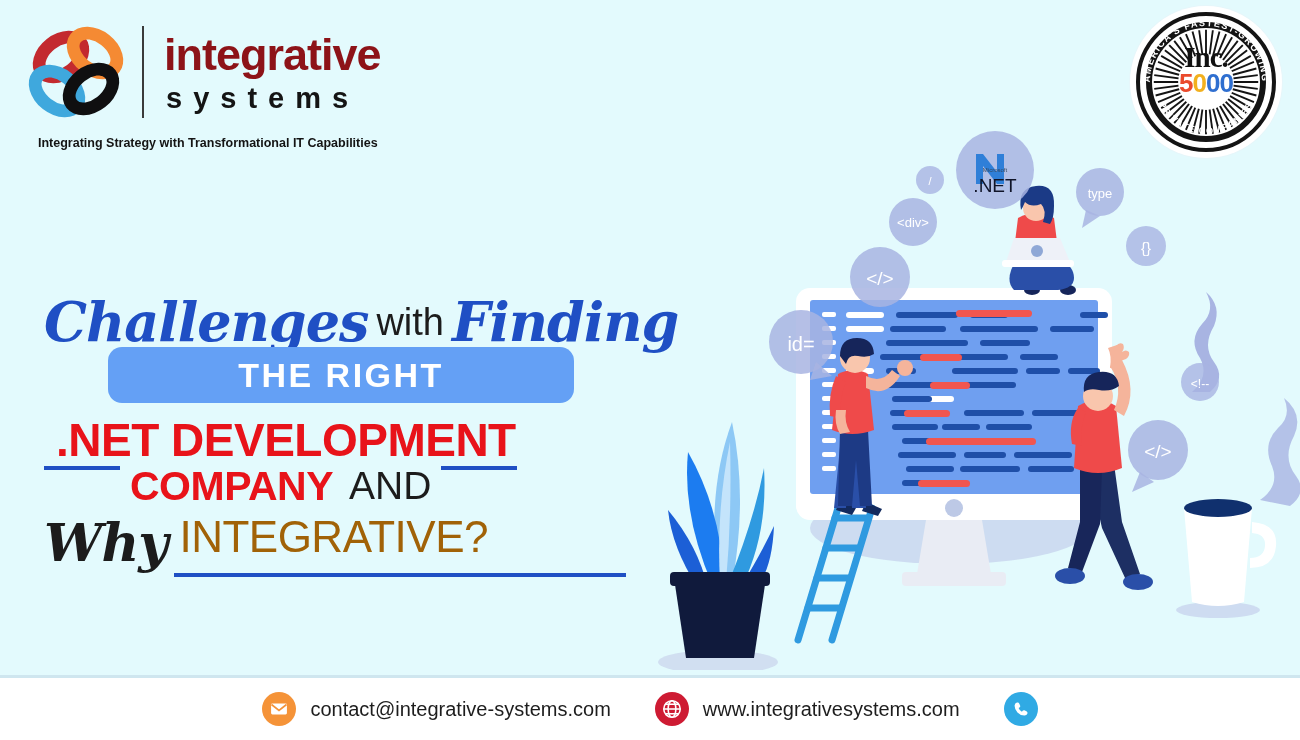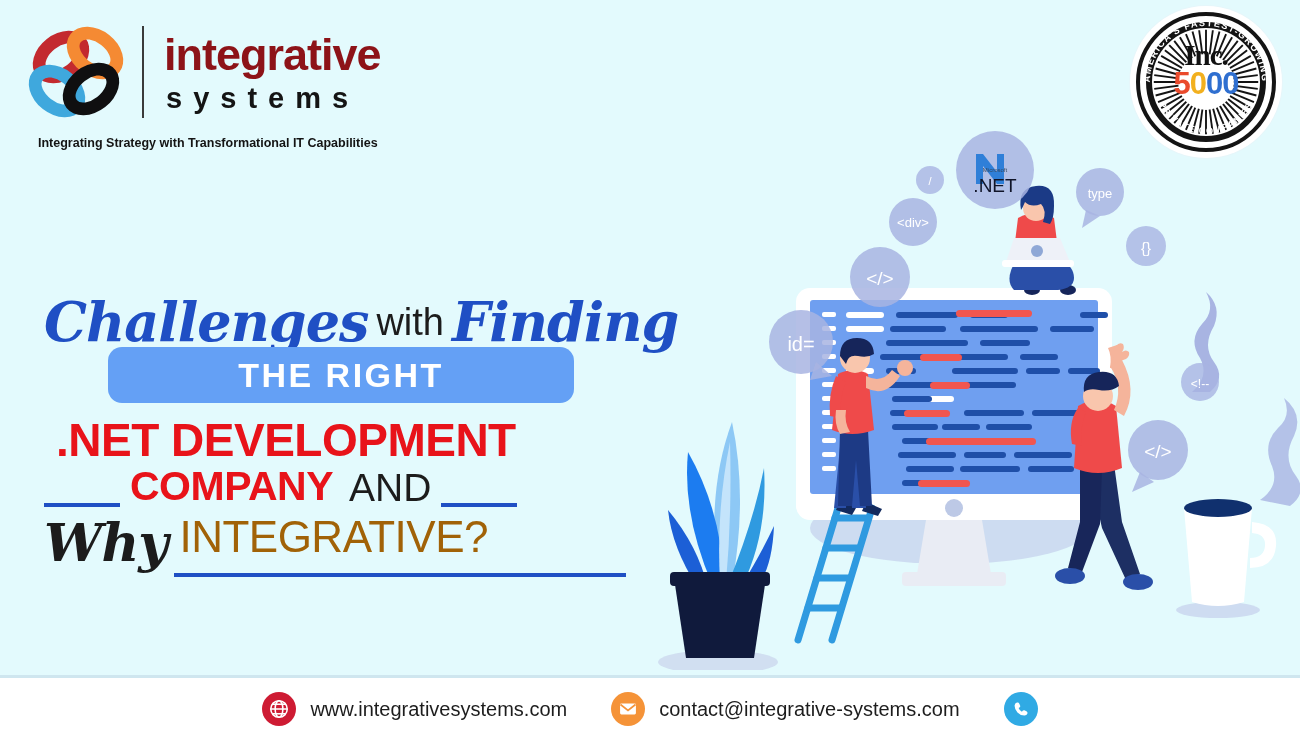--- a/index.html
+++ b/index.html
@@ -61,21 +61,21 @@
   .badge-rays { position:absolute; left:0; top:0; width:100%; height:100%; }
   .badge-core {
     position:absolute; left:24px; top:12px; width:104px; height:104px;
     border-radius:50%; display:flex; flex-direction:column;
     align-items:center; justify-content:center; z-index:3;
   }
   .badge-inc {
     font-size:29px; font-weight:bold; color:#111; line-height:.92;
     letter-spacing:-1px; font-family:"Liberation Serif", serif;
   }
-  .badge-5000 { font-size:31px; font-weight:bold; line-height:.95; letter-spacing:-1px; }
+  .badge-5000 { font-size:26px; font-weight:bold; line-height:.95; letter-spacing:-1px; }
   .badge-5000 .d1{color:#ea4a2c;} .badge-5000 .d2{color:#f2b01e;}
   .badge-5000 .d3{color:#2f6fd0;} .badge-5000 .d4{color:#2f6fd0;}
   .badge-arc-top, .badge-arc-bot {
     position:absolute; left:0; top:0; width:152px; height:152px; z-index:4;
   }
   .badge-arc-top text, .badge-arc-bot text {
     font-size:9.2px; font-weight:bold; fill:#fff; letter-spacing:1.3px;
     font-family:"Liberation Sans", sans-serif;
   }
 
@@ -101,21 +101,21 @@
   .hl-banner span {
     color:#ffffff; font-size:34px; font-weight:bold; letter-spacing:2.5px;
   }
   .hl-row3 {
     position:absolute; left:12px; top:127px;
     font-size:46px; font-weight:bold; color:#e8131a;
     letter-spacing:-.5px; white-space:nowrap; line-height:1;
   }
   .hl-row4 {
     position:absolute; left:0; top:176px; width:600px;
-    display:flex; align-items:flex-end; gap:10px; white-space:nowrap;
+    display:flex; align-items:flex-start; gap:10px; white-space:nowrap;
   }
   .dash { height:4px; background:#1f4fc4; flex:0 0 auto; }
   .dash-l { width:76px; }
   .dash-r { width:76px; }
   .hl-company { font-size:41px; font-weight:bold; color:#e8131a; letter-spacing:-.5px; line-height:1; }
   .hl-and { font-size:39px; color:#1c1c1c; font-weight:normal; line-height:1; margin-left:6px; }
   .hl-row5 { position:absolute; left:0; top:222px; white-space:nowrap; display:flex; align-items:flex-start; }
   .script-dark {
     font-family:"DejaVu Serif", serif;
     font-style:italic; font-weight:bold;
@@ -475,43 +475,43 @@
         </g>
       </g>
 
       <path d="M 620 390 q 20 -14 12 -34 q -10 -22 6 -38 q 14 -12 6 -30 q 20 16 10 38 q -12 22 2 40 q 12 16 -6 30 Z" fill="#a8b4e2" opacity=".8"></path>
     </svg>
   </div>
 
   <div class="footer">
 
     <div class="f-item">
+      <span class="f-ico mail">
+        <svg width="20" height="20" viewBox="0 0 24 24">
+          <rect x="2.5" y="5.5" width="19" height="13" rx="1.6" fill="#ffffff"></rect>
+          <path d="M 3 6.6 L 12 13.6 L 21 6.6" fill="none" stroke="#f59338" stroke-width="2"></path>
+        </svg>
+      </span>
+      <span class="f-txt">contact@integrative-systems.com</span>
+    </div>
+
+    <div class="f-item">
       <span class="f-ico globe">
         <svg width="22" height="22" viewBox="0 0 24 24" fill="none" stroke="#ffffff" stroke-width="1.7">
           <circle cx="12" cy="12" r="9"></circle>
           <ellipse cx="12" cy="12" rx="4.2" ry="9"></ellipse>
           <line x1="3" y1="12" x2="21" y2="12"></line>
           <line x1="4.6" y1="6.8" x2="19.4" y2="6.8"></line>
           <line x1="4.6" y1="17.2" x2="19.4" y2="17.2"></line>
         </svg>
       </span>
       <span class="f-txt">www.integrativesystems.com</span>
     </div>
 
     <div class="f-item">
-      <span class="f-ico mail">
-        <svg width="20" height="20" viewBox="0 0 24 24">
-          <rect x="2.5" y="5.5" width="19" height="13" rx="1.6" fill="#ffffff"></rect>
-          <path d="M 3 6.6 L 12 13.6 L 21 6.6" fill="none" stroke="#f59338" stroke-width="2"></path>
-        </svg>
-      </span>
-      <span class="f-txt">contact@integrative-systems.com</span>
-    </div>
-
-    <div class="f-item">
       <span class="f-ico phone">
         <svg width="19" height="19" viewBox="0 0 24 24">
           <path d="M 7.5 3.2 q 2.2 -0.6 3 1.4 l 1.1 2.7 q 0.5 1.3 -0.8 2.1 l -1.2 0.8 q 1.1 3.2 4.2 4.6 l 0.9 -1.2 q 0.9 -1.2 2.2 -0.6 l 2.6 1.3 q 1.9 1 1.1 3.1 q -0.8 2.2 -3.4 2.3 q -5 0.2 -9 -4 q -4 -4.2 -3.6 -9 q 0.2 -2.6 2.9 -3.5 Z" fill="#ffffff"></path>
         </svg>
       </span>
     </div>
 
   </div>
 
 </div>

